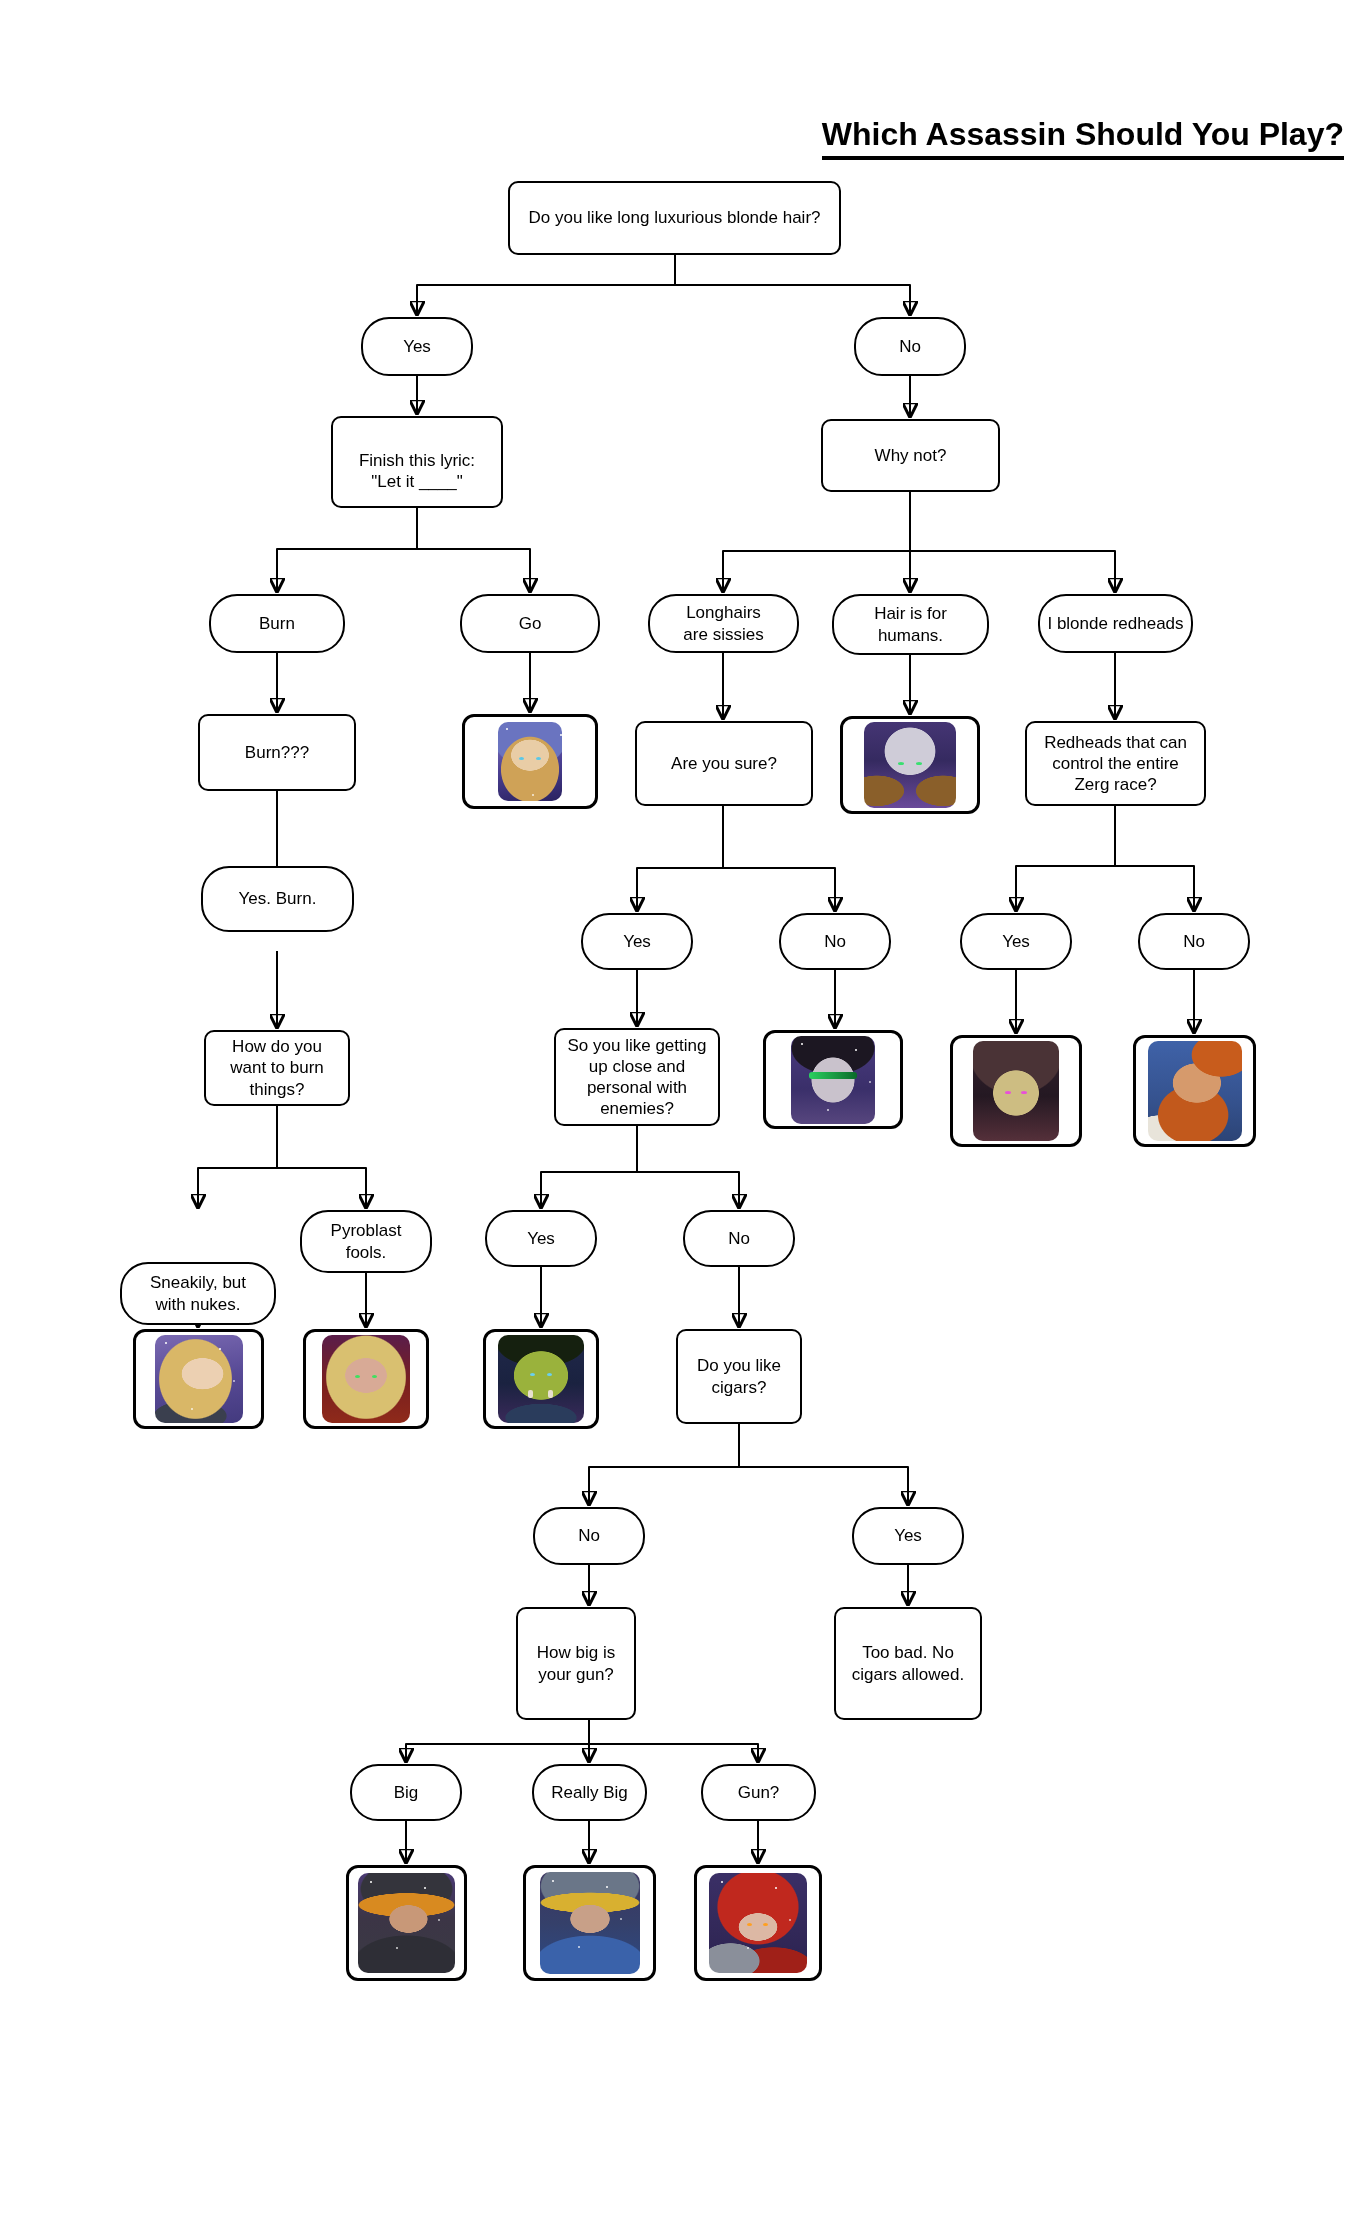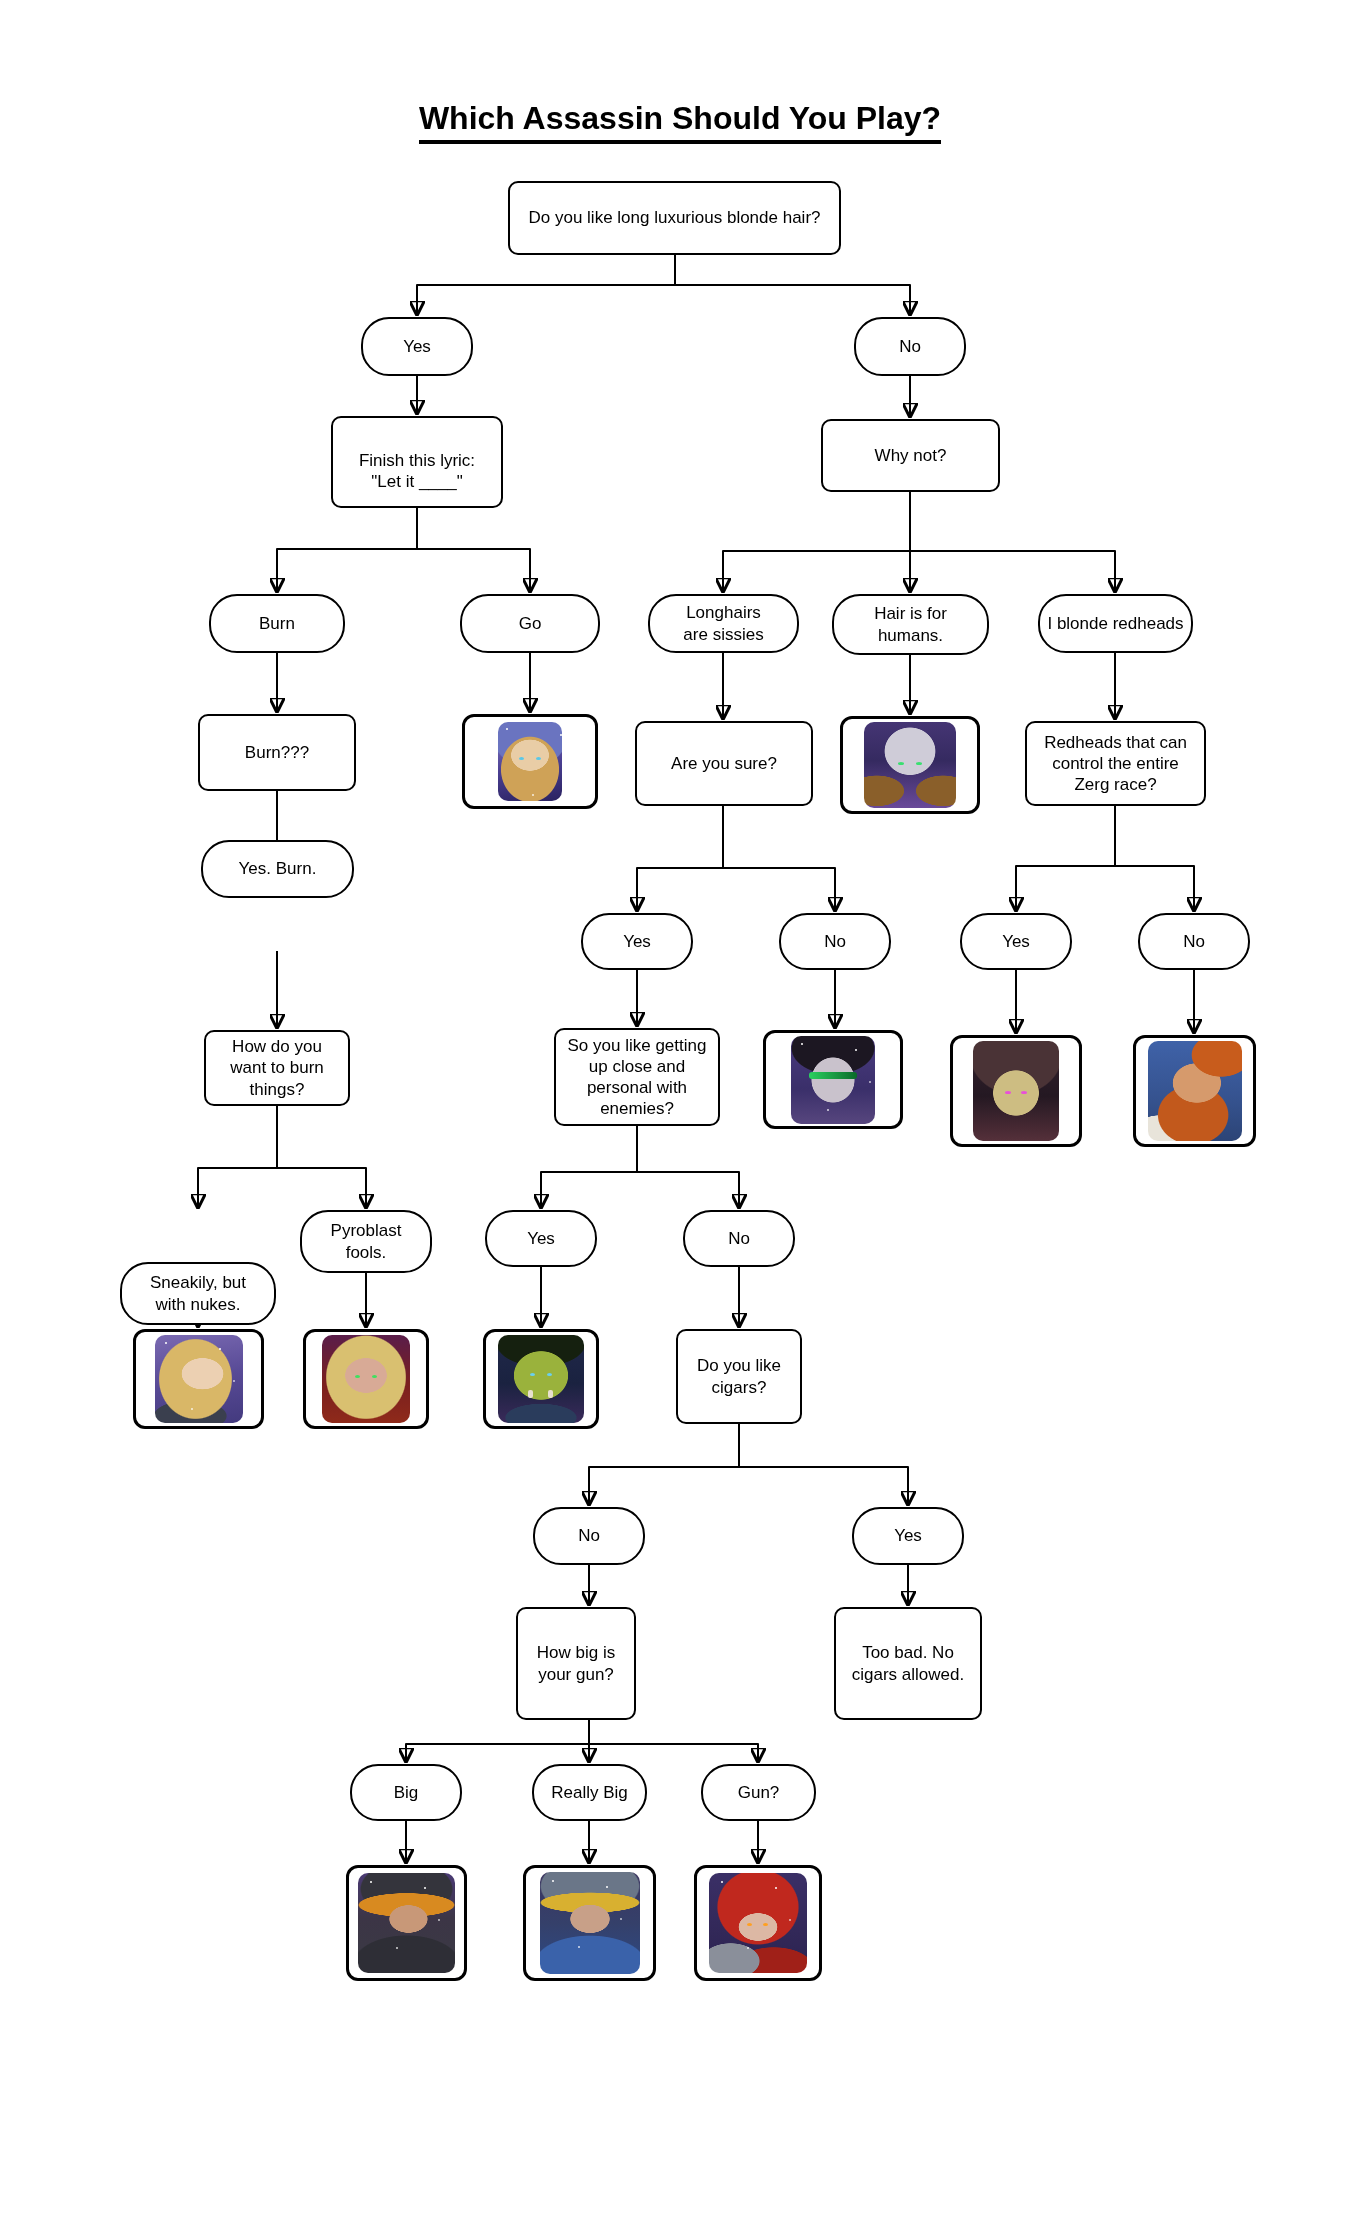--- a/index.html
+++ b/index.html
@@ -91,21 +91,21 @@
   .p-valla::before{content:"";position:absolute;top:50%;left:calc(50% - 11px);width:5px;height:3px;border-radius:50%;
     background:#ffa020;box-shadow:16px 0 0 #ffa020;}
   .stars::after{content:"";position:absolute;top:8%;left:12%;width:2px;height:2px;border-radius:50%;background:#fff;
     box-shadow:54px 6px 0 #fff,26px 66px 0 rgba(255,255,255,.8),68px 38px 0 rgba(255,255,255,.7);}
 </style>
 </head>
 <body>
 
 <div class="stage">
 
-  <h1 class="title" style="margin:0;"><span>Which Assassin Should You Play?</span></h1>
+  <h1 class="title" style="margin:16px;text-align:right;"><span>Which Assassin Should You Play?</span></h1>
 
   <svg class="flow" width="1360" height="2216" viewBox="0 0 1360 2216">
     <defs>
       <marker id="arrow" viewBox="0 0 10 10" refX="9.5" refY="5" markerWidth="7.5" markerHeight="7.5" orient="auto">
         <path d="M0,0 L10,5 L0,10 z" fill="#000" stroke="none"></path>
       </marker>
     </defs>
     <path d="M675 255 V285 H417 V315" marker-end="url(#arrow)"></path>
     <path d="M675 255 V285 H910 V315" marker-end="url(#arrow)"></path>
     <path d="M417 376 V414" marker-end="url(#arrow)"></path>
@@ -196,21 +196,21 @@
   <div class="node box" style="left:635px;top:721px;width:178px;height:85px">
       <span>Are you sure?</span>
     </div>
   <div class="node frame" style="left:840px;top:716px;width:140px;height:98px">
     <div class="p-img p-zeratul" style="width:92px;height:86px"></div>
   </div>
   <div class="node box" style="left:1025px;top:721px;width:181px;height:85px">
       <span>Redheads that can control the entire Zerg race?</span>
     </div>
 
-  <div class="node pill" style="left:201px;top:840px;width:153px;height:58px">
+  <div class="node pill" style="left:201px;top:866px;width:153px;height:66px">
       <span>Yes. Burn.</span>
     </div>
   <div class="node pill" style="left:581px;top:913px;width:112px;height:57px">
       <span>Yes</span>
     </div>
   <div class="node pill" style="left:779px;top:913px;width:112px;height:57px">
       <span>No</span>
     </div>
   <div class="node pill" style="left:960px;top:913px;width:112px;height:57px">
       <span>Yes</span>

